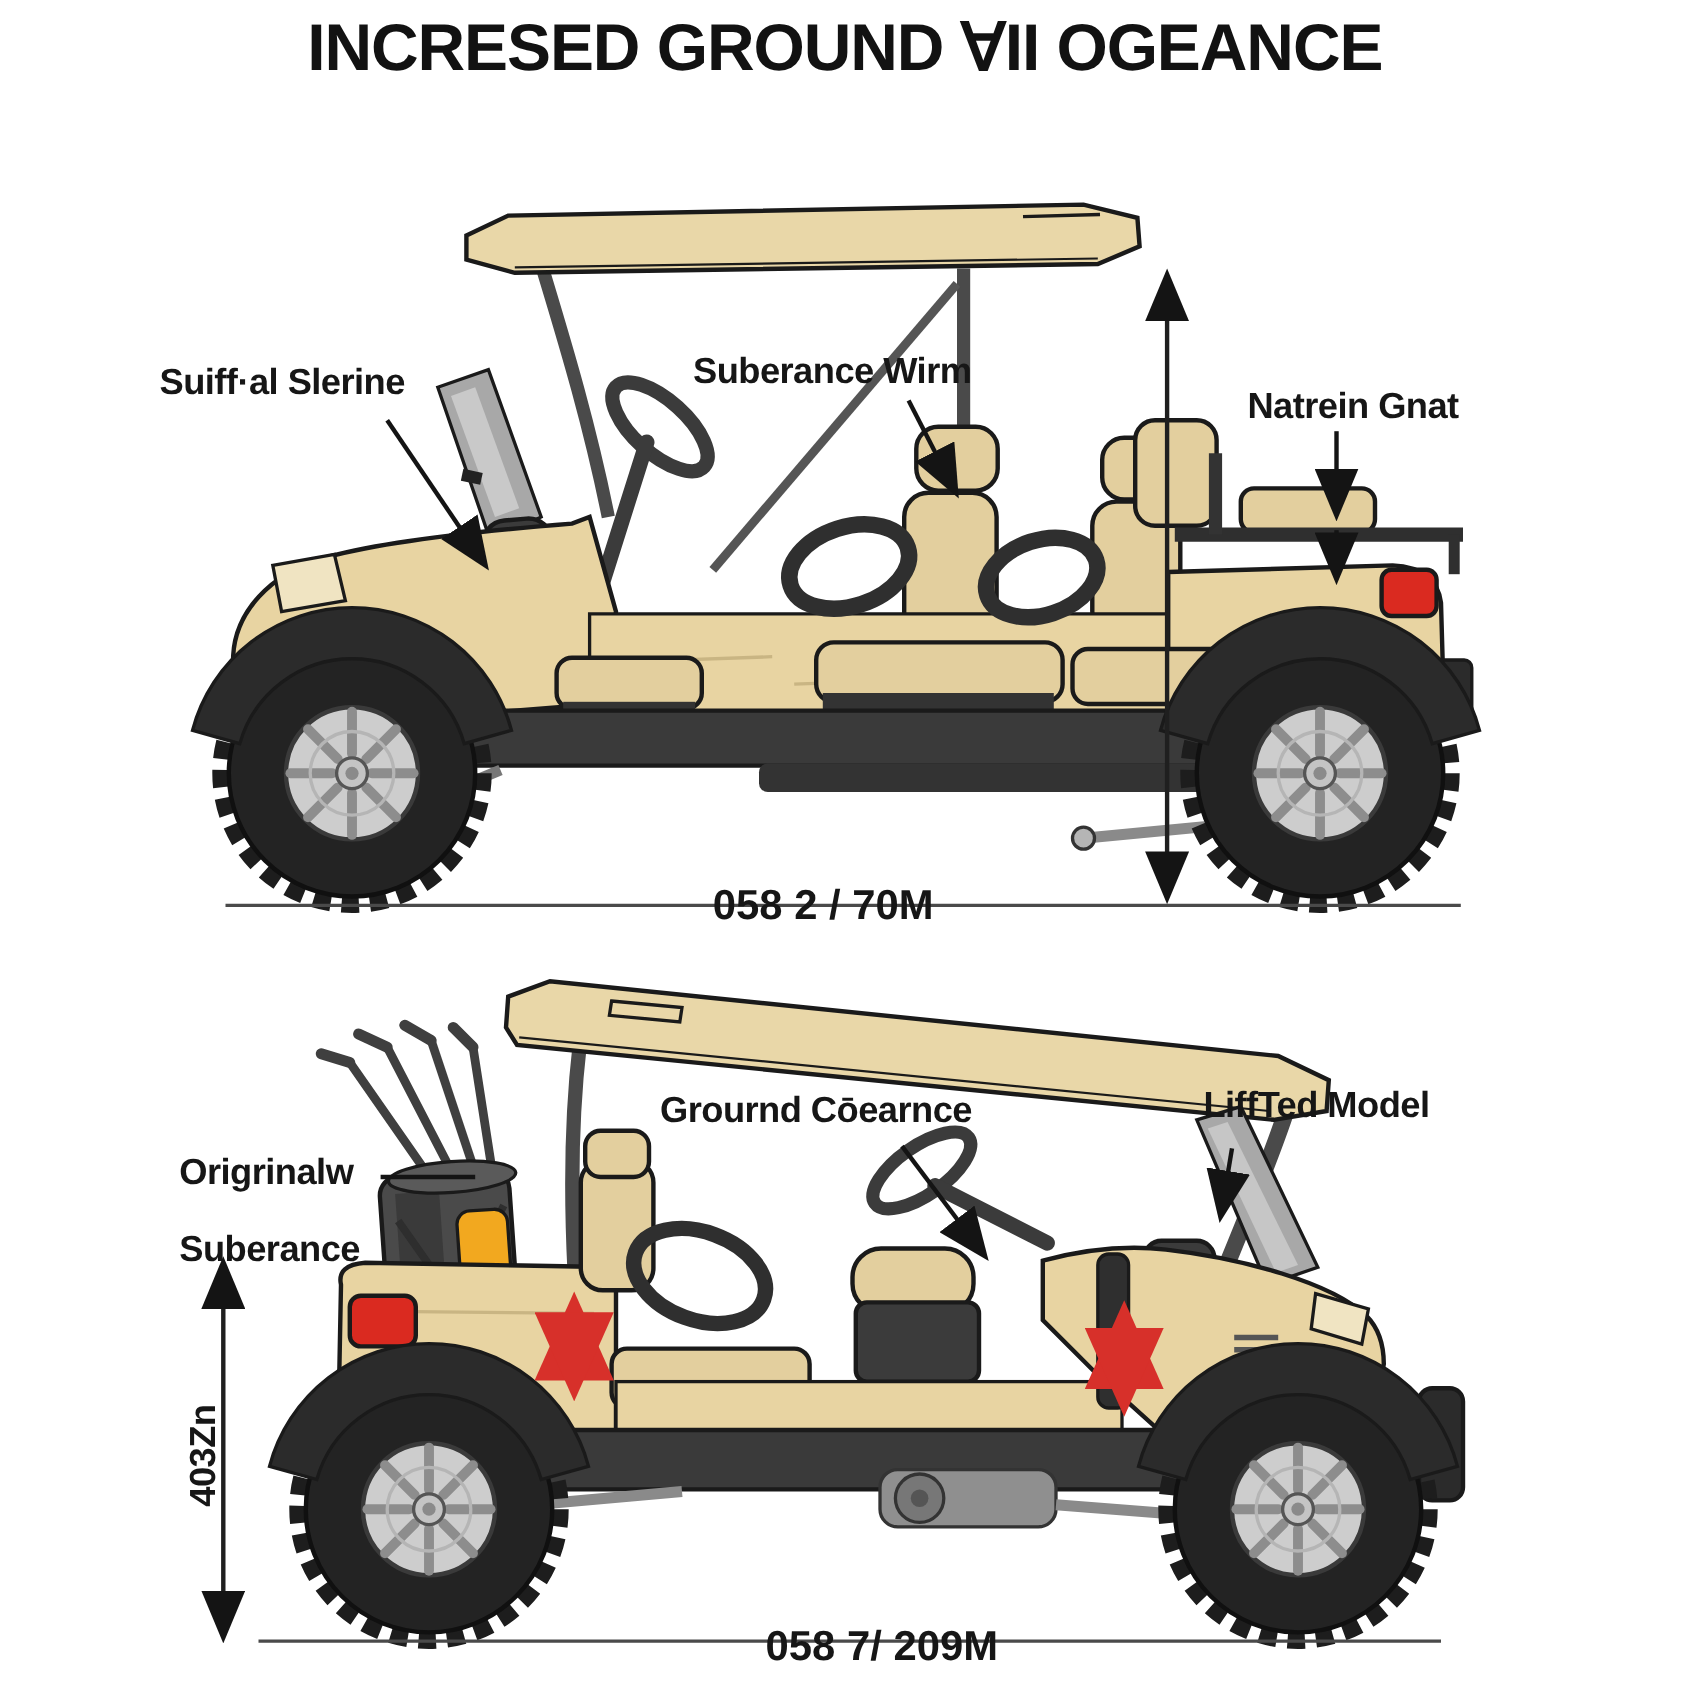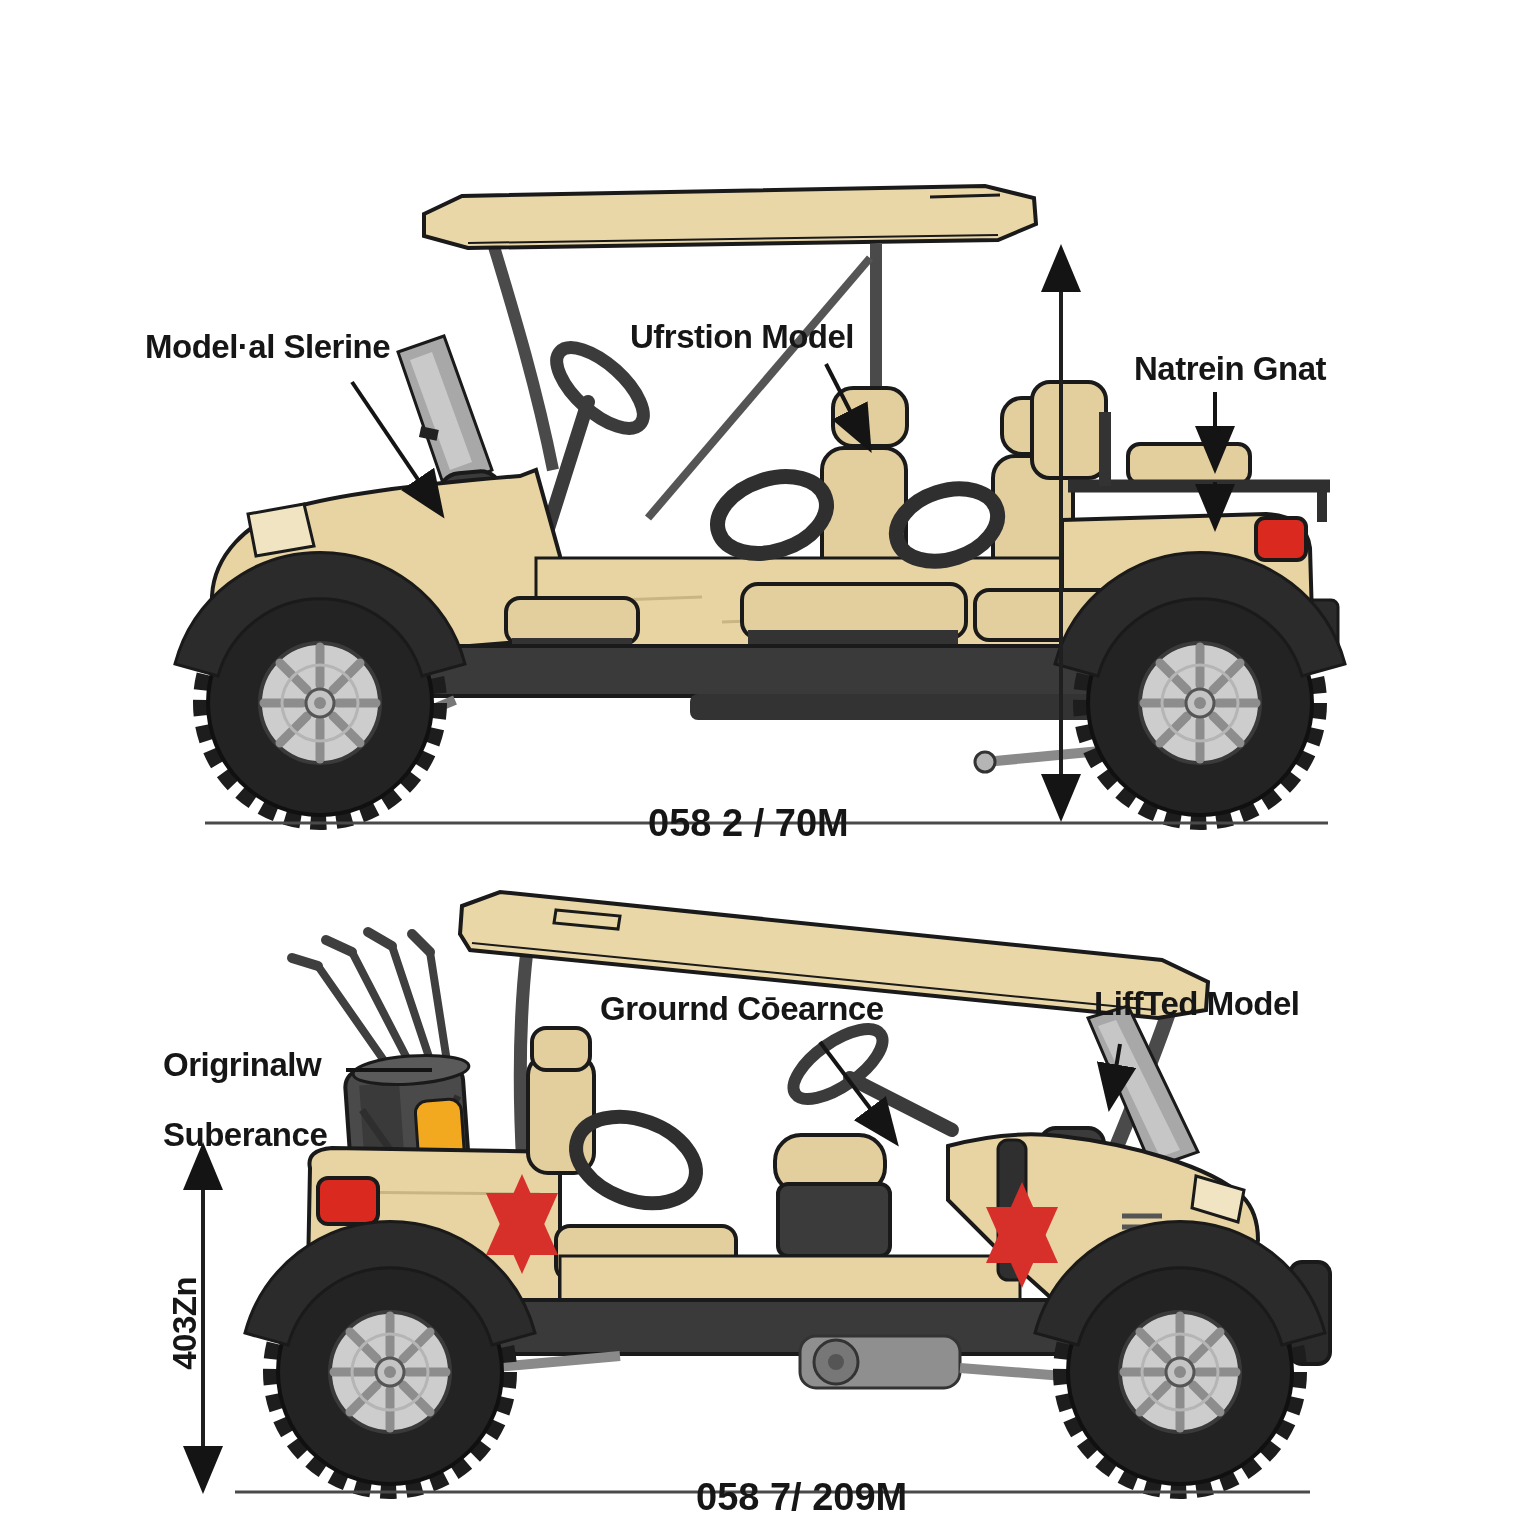--- a/index.html
+++ b/index.html
@@ -210,23 +210,24 @@
     <line x1="235" y1="1492" x2="1310" y2="1492" stroke="#4a4a4a" stroke-width="3"></line>
     <line x1="203" y1="1150" x2="203" y2="1486" stroke="#1f1f1f" stroke-width="4" marker-start="url(#mArr)" marker-end="url(#mArr)"></line>
     <line x1="820" y1="1042" x2="894" y2="1140" stroke="#141414" stroke-width="4" marker-end="url(#mArr)"></line>
     <line x1="1120" y1="1044" x2="1110" y2="1104" stroke="#141414" stroke-width="4" marker-end="url(#mArr)"></line>
     <line x1="346" y1="1070" x2="432" y2="1070" stroke="#141414" stroke-width="4"></line>
     <line x1="522" y1="1192" x2="522" y2="1256" stroke="#d7302a" stroke-width="9" marker-start="url(#mArrR)" marker-end="url(#mArrR)"></line>
     <line x1="1022" y1="1200" x2="1022" y2="1270" stroke="#d7302a" stroke-width="9" marker-start="url(#mArrR)" marker-end="url(#mArrR)"></line>
   </g>
 </svg>
 
-
-  <div class="lbl anno" style="left:145px;top:330px;">Model·al Slerine</div>
-  <div class="lbl anno" style="left:630px;top:320px;">Ufrstion Model</div>
+  <div class="lbl title" style="top:12px;">INCRESED GROUND ∀II OGEANCE</div>
+
+  <div class="lbl anno" style="left:145px;top:330px;">Suiff·al Slerine</div>
+  <div class="lbl anno" style="left:630px;top:320px;">Suberance Wirm</div>
   <div class="lbl anno" style="left:1134px;top:352px;">Natrein Gnat</div>
   <div class="lbl dim" style="left:648px;top:768px;">058 2 / 70M</div>
 
   <div class="lbl anno" style="left:600px;top:992px;">Grournd Cōearnce</div>
   <div class="lbl anno" style="left:1082px;top:987px;margin-left:12px;">LiffTed Model</div>
   <div class="lbl anno" style="left:163px;top:1048px;">Origrinalw</div>
   <div class="lbl anno" style="left:163px;top:1096px;margin-top:22px;">Suberance</div>
   <div class="lbl vdim" style="left:110px;top:1306px;width:150px;">403Zn</div>
   <div class="lbl dim" style="left:696px;top:1442px;">058 7/ 209M</div>
 

